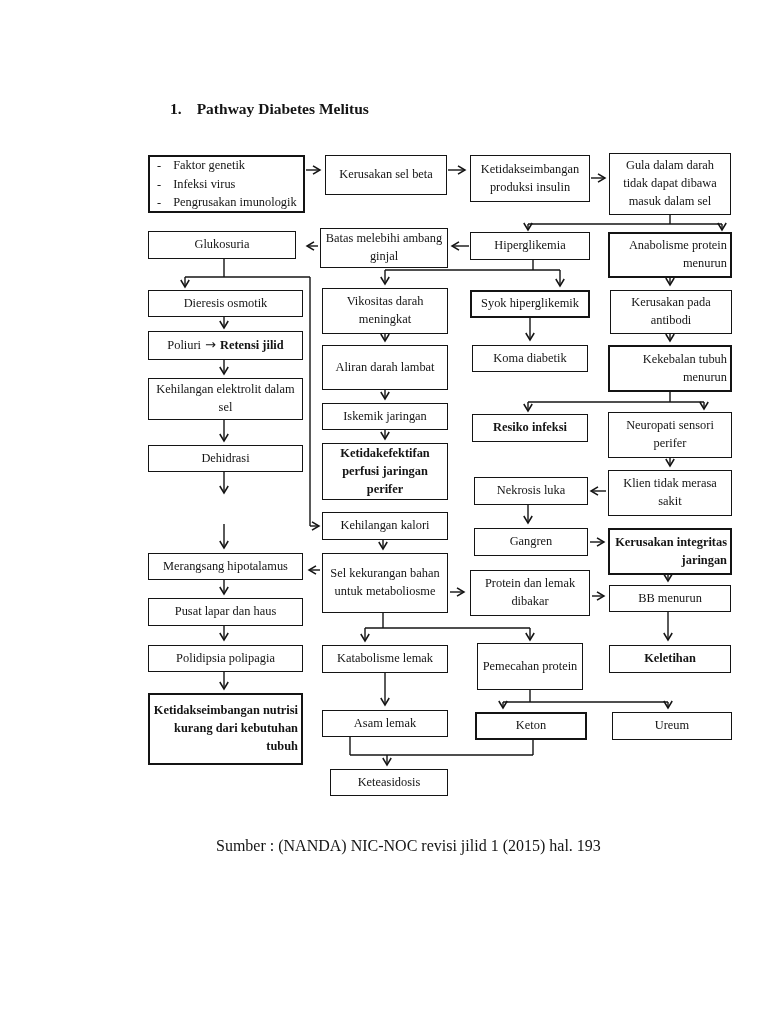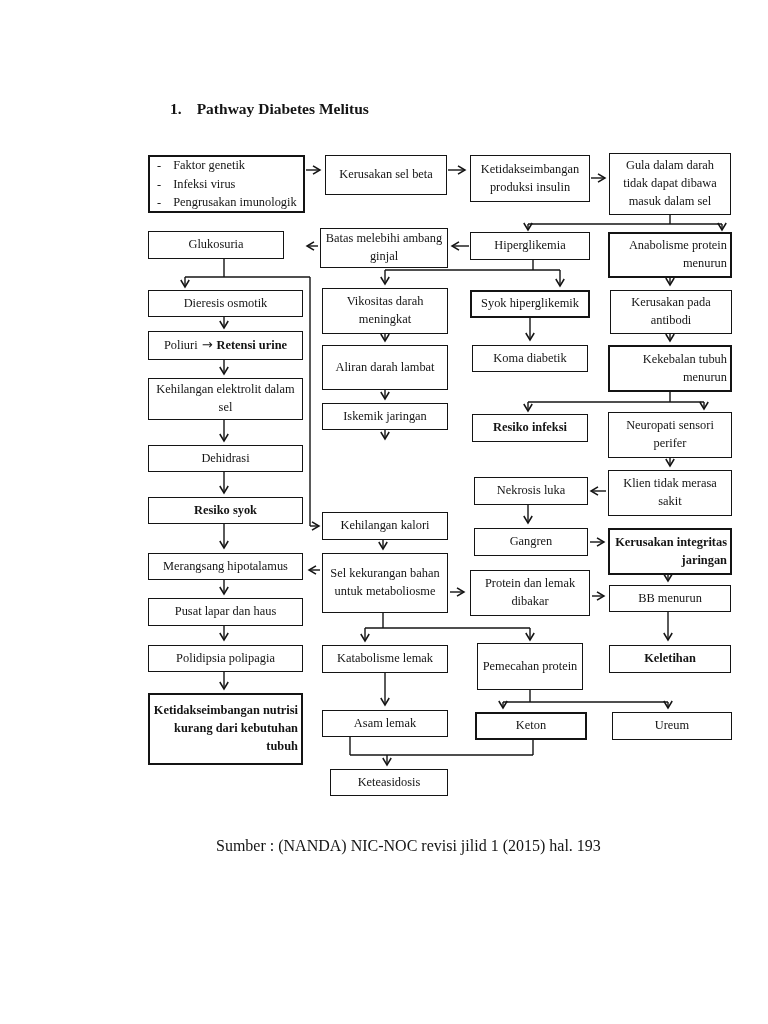--- a/index.html
+++ b/index.html
@@ -120,42 +120,42 @@
     <div class="list-row">
       <span>-</span>
       <span>Pengrusakan imunologik</span>
     </div>
   </div>
 
   <div class="node" style="left:325px;top:155px;width:122px;height:40px">Kerusakan sel beta</div>
   <div class="node" style="left:470px;top:155px;width:120px;height:47px">Ketidakseimbangan produksi insulin</div>
   <div class="node" style="left:609px;top:153px;width:122px;height:62px">Gula dalam darah tidak dapat dibawa masuk dalam sel</div>
 
-  <div class="node" style="left:148px;top:231px;width:136px;height:28px">Glukosuria</div>
+  <div class="node" style="left:148px;top:231px;width:148px;height:28px">Glukosuria</div>
   <div class="node" style="left:320px;top:228px;width:128px;height:40px">Batas melebihi ambang ginjal</div>
   <div class="node" style="left:470px;top:232px;width:120px;height:28px">Hiperglikemia</div>
   <div class="node thick" style="left:608px;top:232px;width:124px;height:46px">Anabolisme protein menurun</div>
 
   <div class="node" style="left:148px;top:290px;width:155px;height:27px">Dieresis osmotik</div>
   <div class="node" style="left:148px;top:331px;width:155px;height:29px">
     <span>Poliuri</span>
     <span class="inline-arrow">→</span>
-    <span class="bold">Retensi urine</span>
+    <span class="bold">Retensi jilid</span>
   </div>
   <div class="node" style="left:148px;top:378px;width:155px;height:42px">Kehilangan elektrolit dalam sel</div>
   <div class="node" style="left:148px;top:445px;width:155px;height:27px">Dehidrasi</div>
-  <div class="node bold" style="left:148px;top:497px;width:155px;height:27px">Resiko syok</div>
   <div class="node" style="left:148px;top:553px;width:155px;height:27px">Merangsang hipotalamus</div>
   <div class="node" style="left:148px;top:598px;width:155px;height:28px">Pusat lapar dan haus</div>
   <div class="node" style="left:148px;top:645px;width:155px;height:27px">Polidipsia polipagia</div>
   <div class="node bold thick" style="left:148px;top:693px;width:155px;height:72px">Ketidakseimbangan nutrisi kurang dari kebutuhan tubuh</div>
 
   <div class="node" style="left:322px;top:288px;width:126px;height:46px">Vikositas darah meningkat</div>
   <div class="node" style="left:322px;top:345px;width:126px;height:45px">Aliran darah lambat</div>
   <div class="node" style="left:322px;top:403px;width:126px;height:27px">Iskemik jaringan</div>
+  <div class="node bold" style="left:322px;top:443px;width:126px;height:57px">Ketidakefektifan perfusi jaringan perifer</div>
   <div class="node" style="left:322px;top:512px;width:126px;height:28px">Kehilangan kalori</div>
   <div class="node" style="left:322px;top:553px;width:126px;height:60px">Sel kekurangan bahan untuk metaboliosme</div>
   <div class="node" style="left:322px;top:645px;width:126px;height:28px">Katabolisme lemak</div>
   <div class="node" style="left:322px;top:710px;width:126px;height:27px">Asam lemak</div>
   <div class="node thick" style="left:470px;top:290px;width:120px;height:28px">Syok hiperglikemik</div>
 
   <div class="node" style="left:330px;top:769px;width:118px;height:27px">Keteasidosis</div>
   <div class="node" style="left:472px;top:345px;width:116px;height:27px">Koma diabetik</div>
   <div class="node bold" style="left:472px;top:414px;width:116px;height:28px">Resiko infeksi</div>
   <div class="node" style="left:474px;top:477px;width:114px;height:28px">Nekrosis luka</div>

